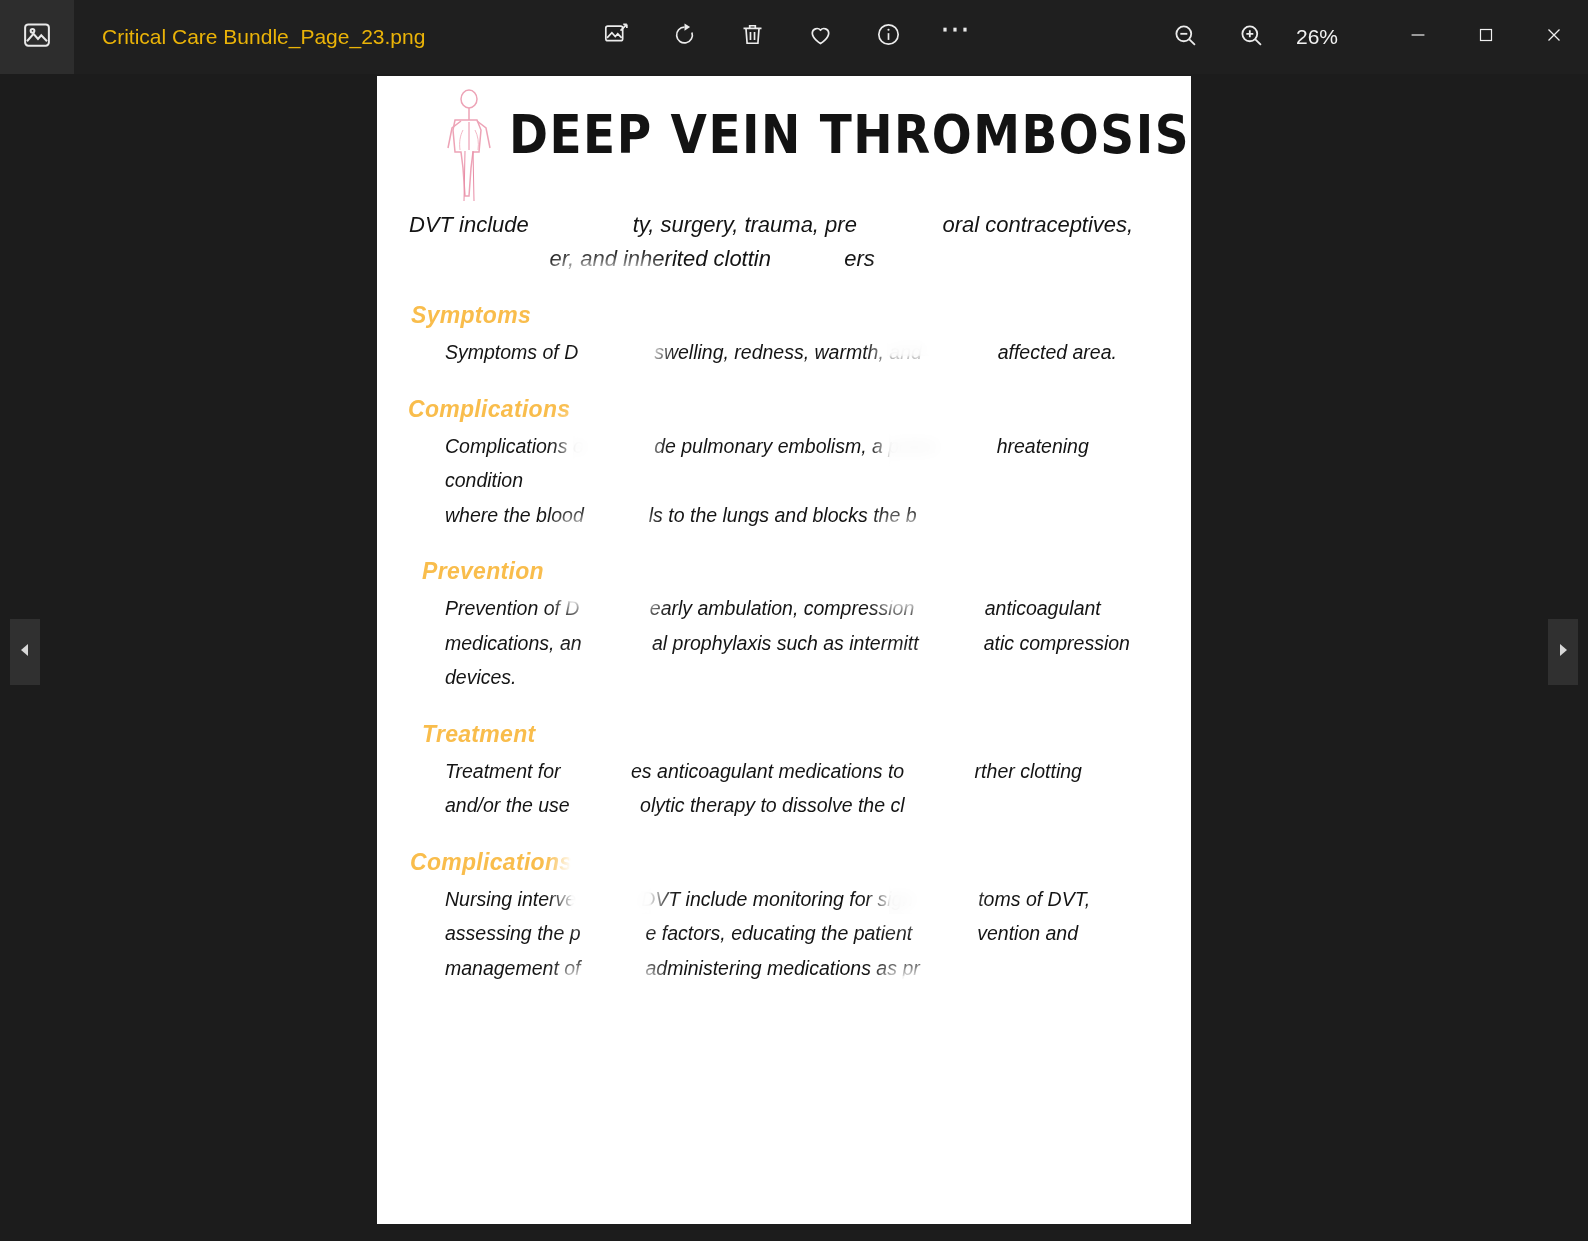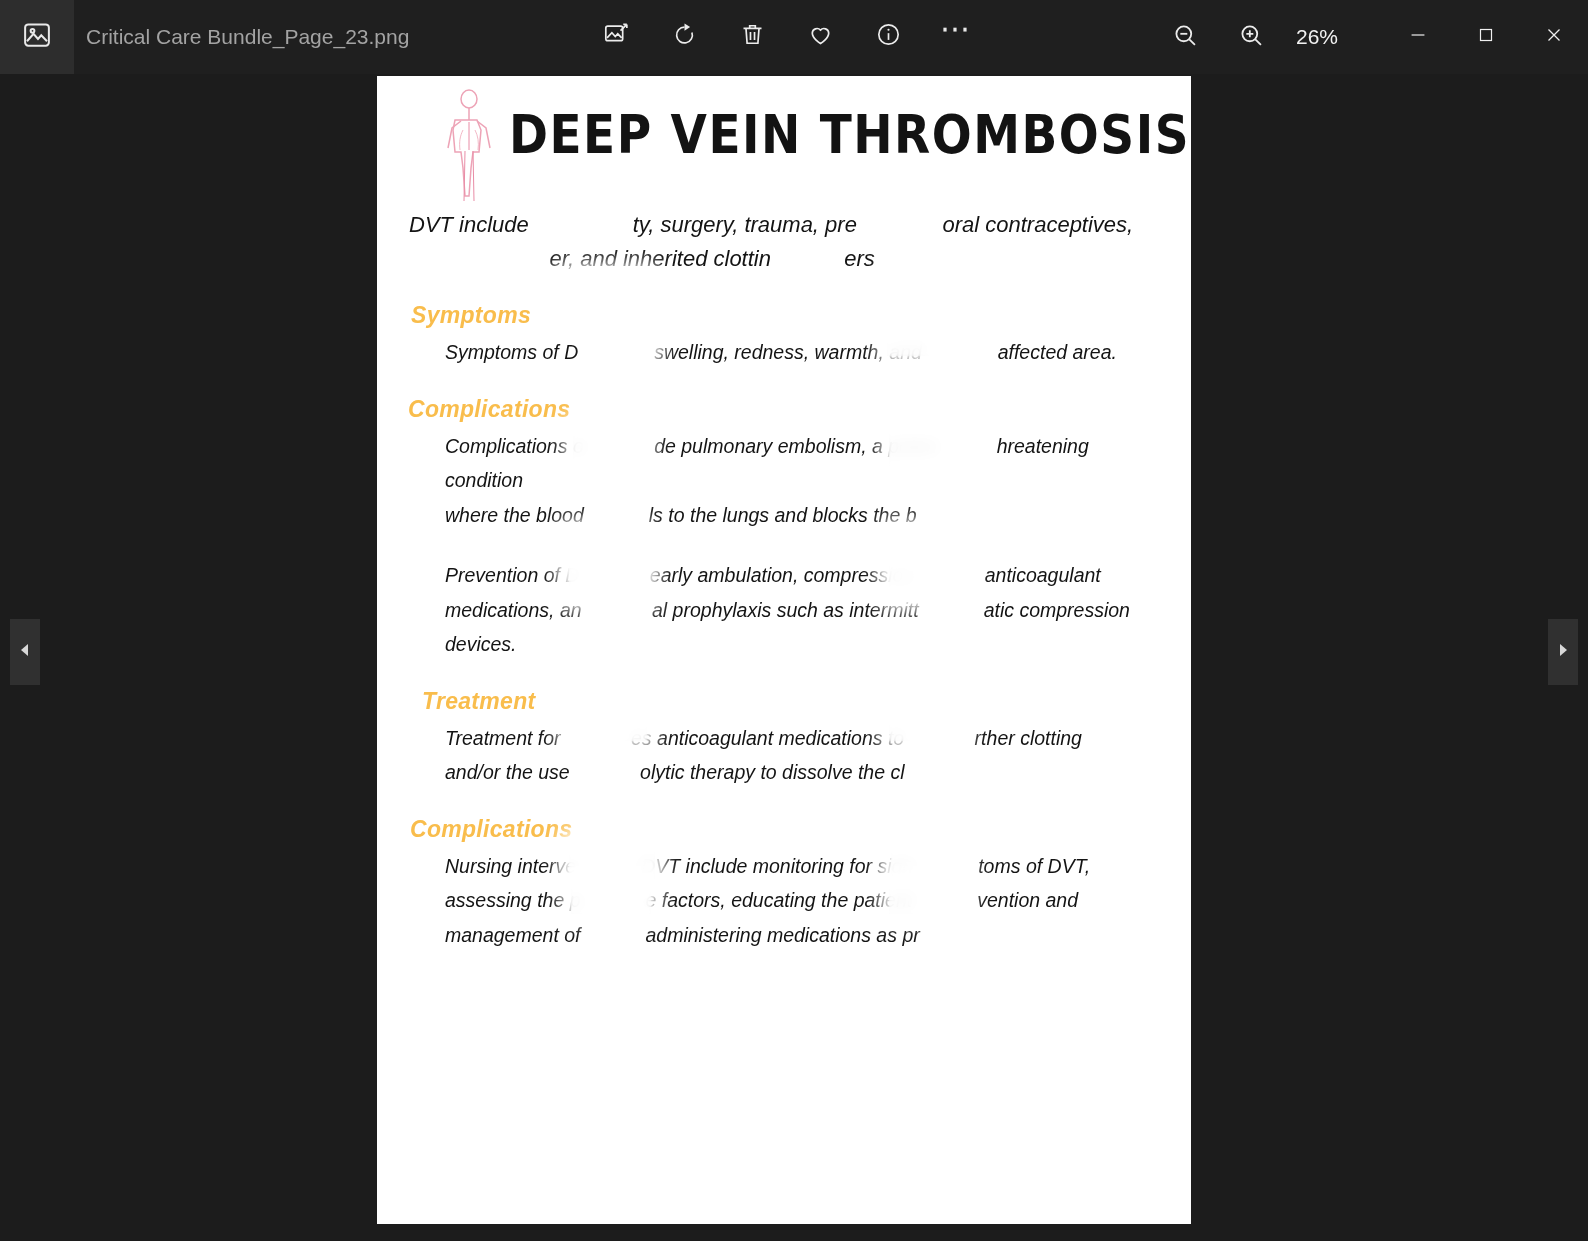--- a/index.html
+++ b/index.html
@@ -29,23 +29,23 @@
   .app-badge {
     width: 74px;
     height: 74px;
     background: #2d2d2d;
     display: flex;
     align-items: center;
     justify-content: center;
   }
   .app-badge svg { width: 30px; height: 30px; }
   .file-title {
-    margin-left: 12px;
+    margin-left: 28px;
     font-size: 21px;
-    color: #a3a3a3;
+    color: #eab308;
     white-space: nowrap;
   }
 
   .center-tools {
     position: absolute;
     left: 595px;
     top: 10px;
     display: flex;
     align-items: center;
     gap: 26px;
@@ -397,20 +397,21 @@
       <div class="para">Symptoms of D              swelling, redness, warmth, and              affected area.</div>
     </div>
 
     <div class="section s-complications">
       <h3>Complications</h3>
       <div class="para">Complications o             de pulmonary embolism, a poten           hreatening condition
 where the blood            ls to the lungs and blocks the b</div>
     </div>
 
     <div class="section s-prevention">
+      <h3>Prevention</h3>
       <div class="para">Prevention of D             early ambulation, compression             anticoagulant
 medications, an             al prophylaxis such as intermitt            atic compression
 devices.</div>
     </div>
 
     <div class="section s-treatment">
       <h3>Treatment</h3>
       <div class="para">Treatment for             es anticoagulant medications to             rther clotting
 and/or the use             olytic therapy to dissolve the cl</div>
     </div>

